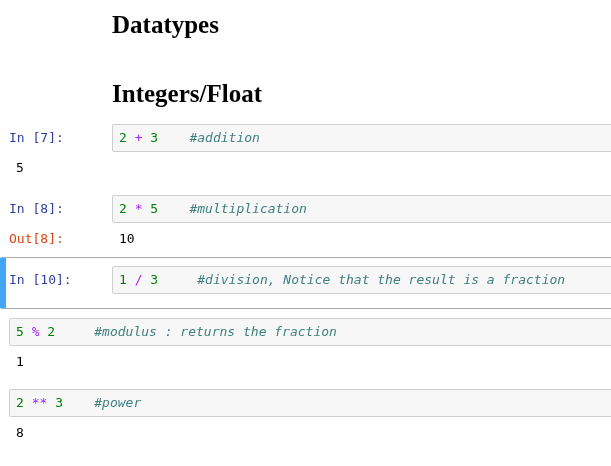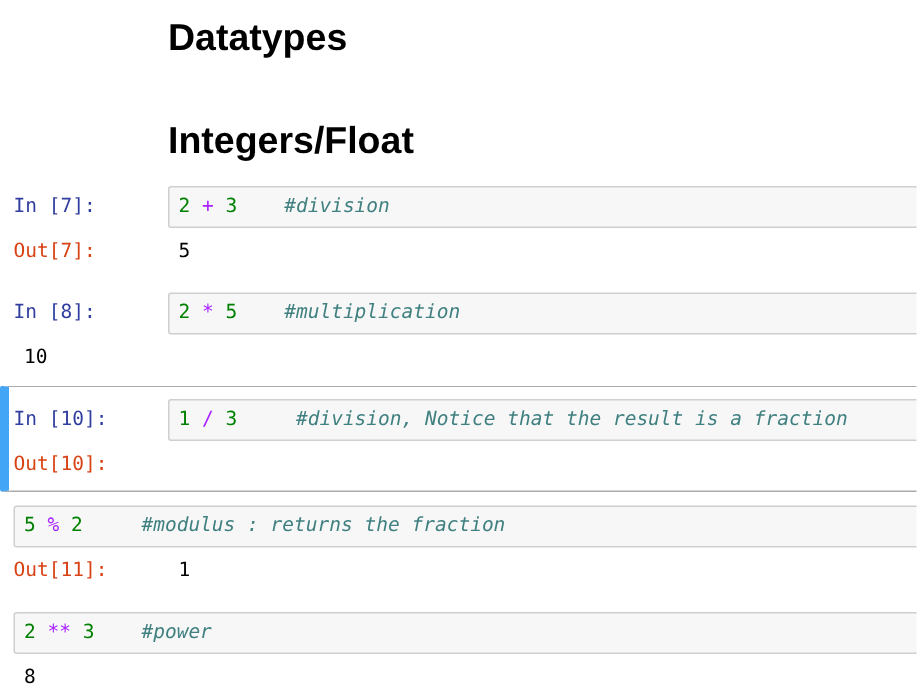--- a/index.html
+++ b/index.html
@@ -29,20 +29,21 @@
     width: 109px;
     flex: none;
   }
   .md-cell h1 {
     margin: 0;
     font-size: 25px;
     line-height: 32px;
     font-weight: 700;
     color: #000000;
     letter-spacing: 0;
+    font-family: Liberation Serif, serif;
   }
 
   
   .cell {
     box-sizing: border-box;
     border: 1px solid transparent;
     border-left: 6px solid transparent;
     padding: 8px 0 8px 3px;
   }
   .cell.selected {
@@ -116,61 +117,59 @@
   <div class="md-cell md-b">
     <div class="md-spacer"></div>
     <h1>Integers/Float</h1>
   </div>
 
   <div id="cells">
   <div class="cell">
     <div class="input-row">
       <div class="prompt in-prompt">In [7]:</div>
       <div class="input-box">
-        <pre class="code"><span class="tok-num">2</span><span> </span><span class="tok-op">+</span><span> </span><span class="tok-num">3</span><span>    </span><span class="tok-com">#division</span></pre>
+        <pre class="code"><span class="tok-num">2</span><span> </span><span class="tok-op">+</span><span> </span><span class="tok-num">3</span><span>    </span><span class="tok-com">#addition</span></pre>
       </div>
     </div>
     <div class="output-row">
-      <div class="prompt out-prompt">Out[7]:</div>
       <div class="output-text">5</div>
     </div>
   </div>
 
   <div class="cell">
     <div class="input-row">
       <div class="prompt in-prompt">In [8]:</div>
       <div class="input-box">
         <pre class="code"><span class="tok-num">2</span><span> </span><span class="tok-op">*</span><span> </span><span class="tok-num">5</span><span>    </span><span class="tok-com">#multiplication</span></pre>
       </div>
     </div>
     <div class="output-row">
+      <div class="prompt out-prompt">Out[8]:</div>
       <div class="output-text">10</div>
     </div>
   </div>
 
   <div class="cell selected">
     <div class="input-row">
       <div class="prompt in-prompt">In [10]:</div>
       <div class="input-box">
         <pre class="code"><span class="tok-num">1</span><span> </span><span class="tok-op">/</span><span> </span><span class="tok-num">3</span><span>     </span><span class="tok-com">#division, Notice that the result is a fraction</span></pre>
       </div>
     </div>
     <div class="output-row">
-      <div class="prompt out-prompt">Out[10]:</div>
     </div>
   </div>
 
   <div class="cell">
     <div class="input-row">
       <div class="input-box">
         <pre class="code"><span class="tok-num">5</span><span> </span><span class="tok-op">%</span><span> </span><span class="tok-num">2</span><span>     </span><span class="tok-com">#modulus : returns the fraction</span></pre>
       </div>
     </div>
     <div class="output-row">
-      <div class="prompt out-prompt">Out[11]:</div>
       <div class="output-text">1</div>
     </div>
   </div>
 
   <div class="cell">
     <div class="input-row">
       <div class="input-box">
         <pre class="code"><span class="tok-num">2</span><span> </span><span class="tok-op">**</span><span> </span><span class="tok-num">3</span><span>    </span><span class="tok-com">#power</span></pre>
       </div>
     </div>

